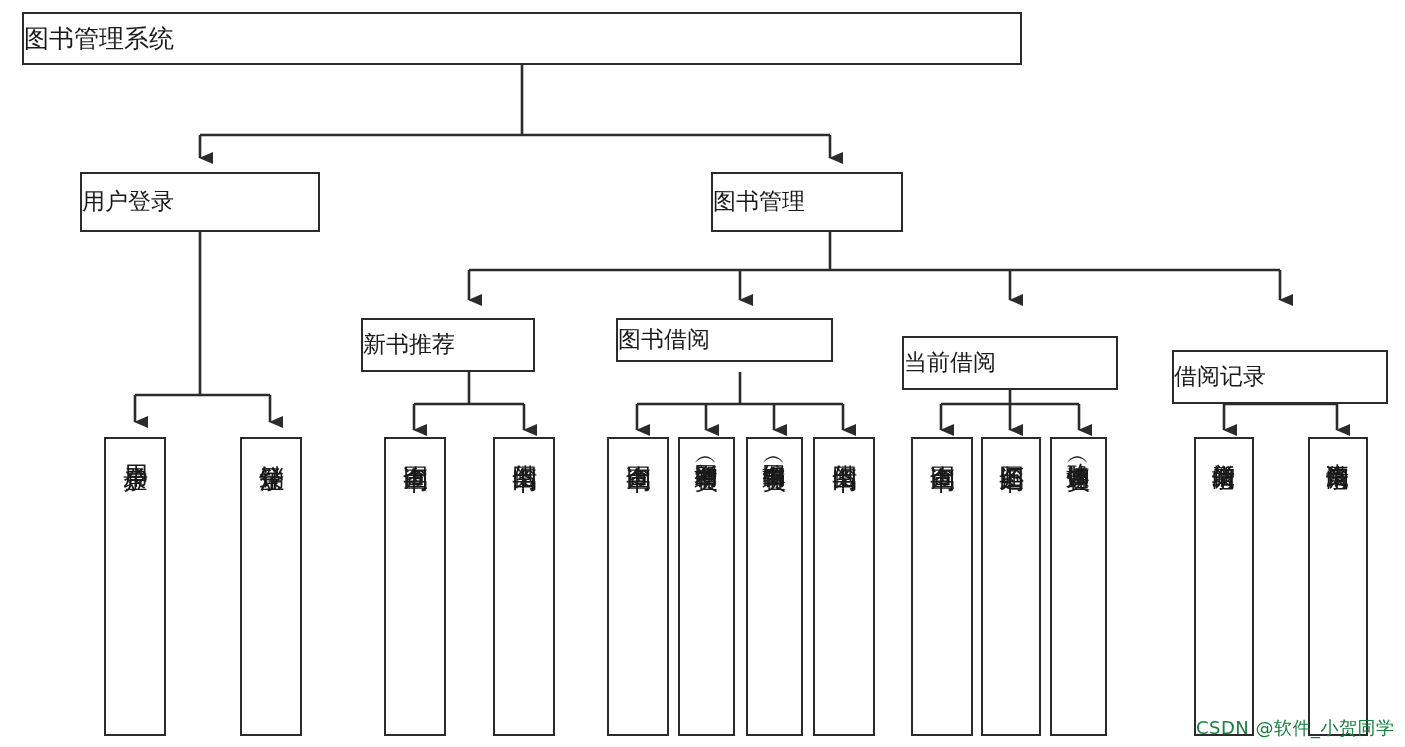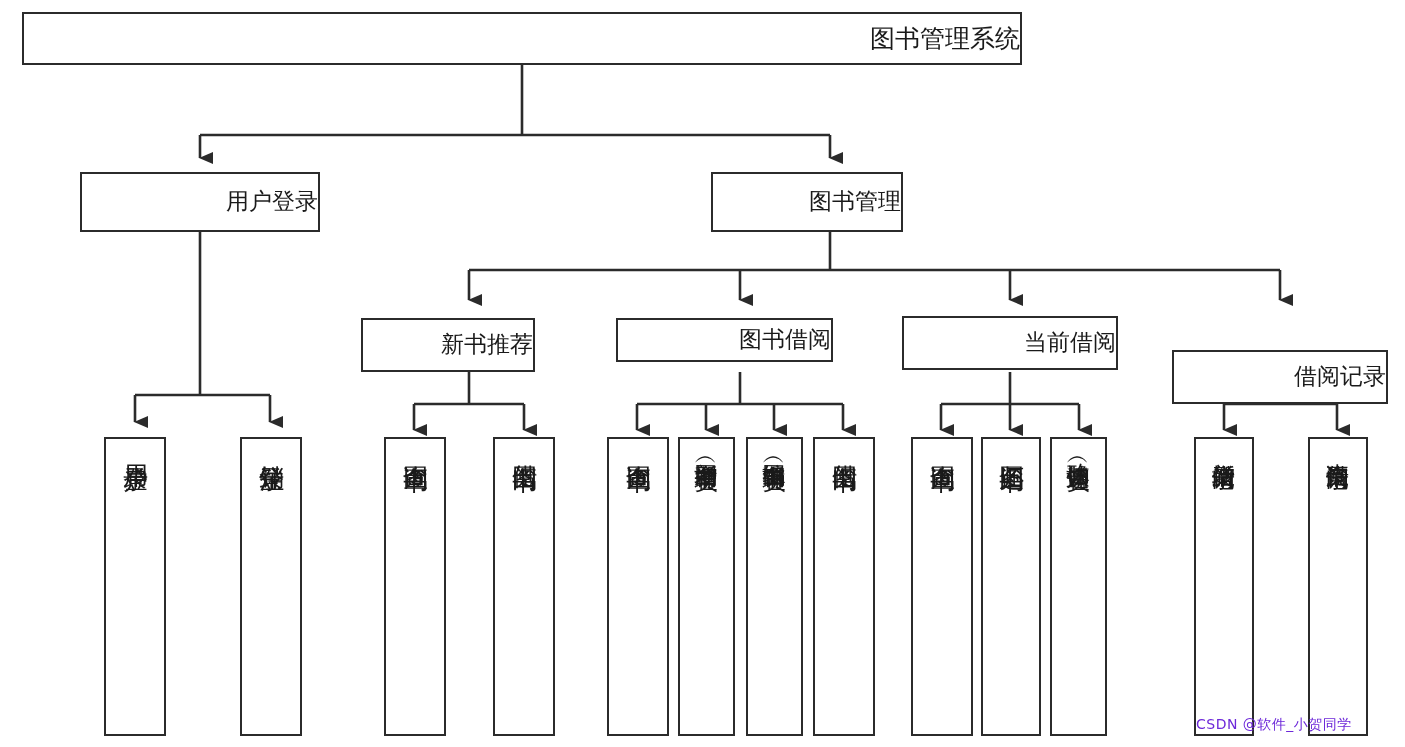--- a/index.html
+++ b/index.html
@@ -26,21 +26,21 @@
     height: 747px;
     pointer-events: none;
   }
   .node {
     position: absolute;
     box-sizing: border-box;
     background: #ffffff;
     border: 2px solid #2b2b2b;
     display: flex;
     align-items: center;
-    justify-content: flex-end;
+    justify-content: flex-start;
     color: #1a1a1a;
   }
   .node .label {
     display: block;
     line-height: 1.18;
     text-align: center;
     white-space: nowrap;
   }
   
   .node.root {
@@ -64,22 +64,22 @@
     letter-spacing: 1px;
     white-space: nowrap;
   }
   .node.leaf.narrow .label {
     font-size: 23px;
   }
   #watermark {
     position: absolute;
     left: 1196px;
     top: 716px;
-    font-size: 14px;
-    color: #6d28d9;
+    font-size: 18px;
+    color: #15803d;
     white-space: nowrap;
     letter-spacing: 0.5px;
     pointer-events: none;
   }
 </style>
 </head>
 <body>
 
 <div id="diagram-root">
 
@@ -147,21 +147,21 @@
   </div>
 
   <div class="node branch" style="left:361px; top:318px; width:174px; height:54px;">
     <span class="label">新书推荐</span>
   </div>
 
   <div class="node branch" style="left:616px; top:318px; width:217px; height:44px;">
     <span class="label">图书借阅</span>
   </div>
 
-  <div class="node branch" style="left:902px; top:316px; width:216px; height:54px;">
+  <div class="node branch" style="left:902px; top:336px; width:216px; height:54px;">
     <span class="label">当前借阅</span>
   </div>
 
   <div class="node branch" style="left:1172px; top:318px; width:216px; height:54px;margin-top:32px;">
     <span class="label">借阅记录</span>
   </div>
 
   <div class="node leaf" style="left:104px; top:437px; width:62px; height:299px;">
     <span class="label">用户登录</span>
   </div>

